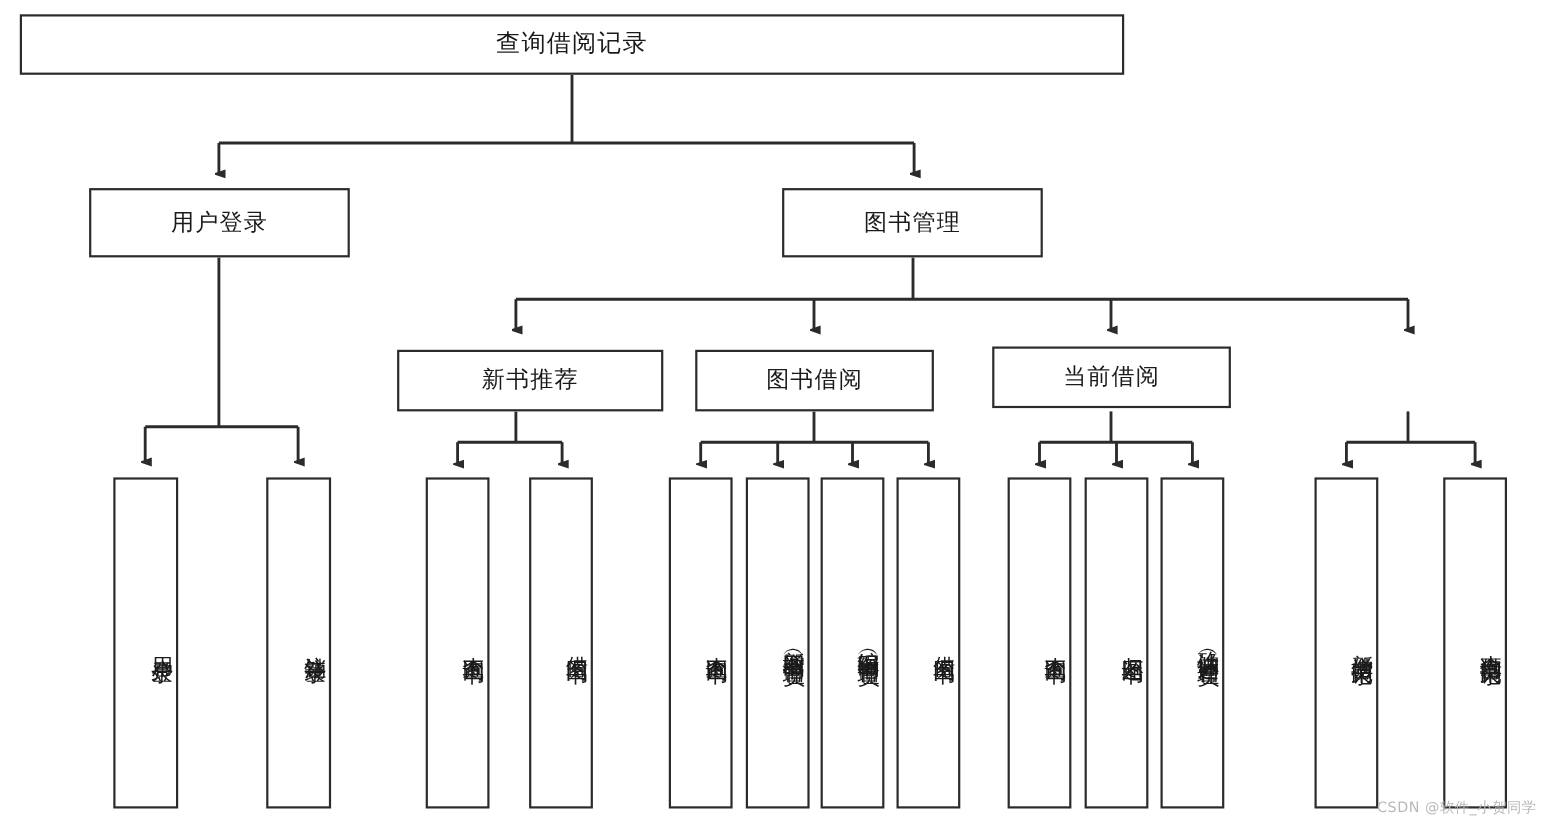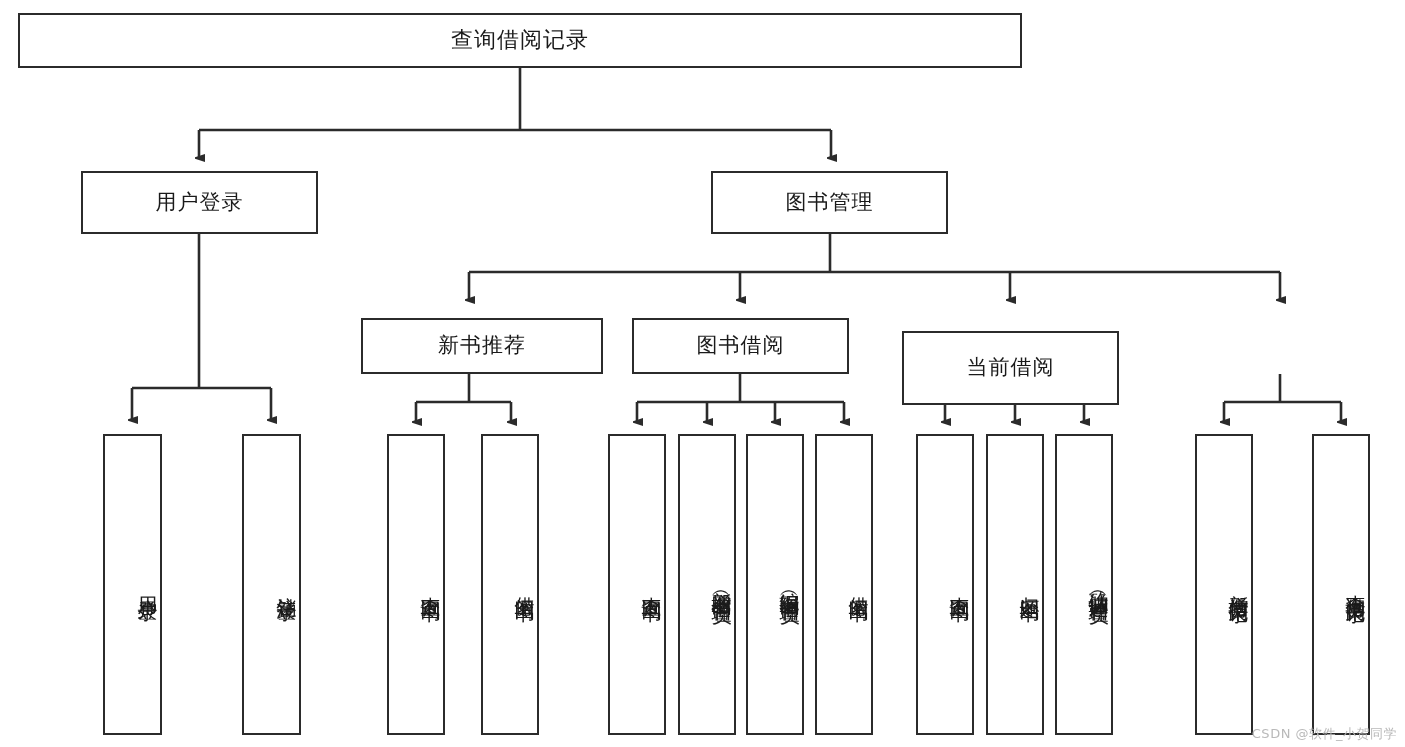--- a/index.html
+++ b/index.html
@@ -141,21 +141,21 @@
   </div>
 
   <div class="node horiz" style="left:361px; top:318px; width:242px; height:56px;">
     <span>新书推荐</span>
   </div>
 
   <div class="node horiz" style="left:632px; top:318px; width:217px; height:56px;">
     <span>图书借阅</span>
   </div>
 
-  <div class="node horiz" style="left:902px; top:331px; width:217px; height:74px;">
+  <div class="node horiz" style="left:902px; top:315px; width:217px; height:56px;">
     <span>当前借阅</span>
   </div>
 
 
   <div class="node vert" style="left:103px; top:434px; width:59px; height:301px;">
     <span class="vtext">用户登录</span>
   </div>
 
   <div class="node vert" style="left:242px; top:434px; width:59px; height:301px;">
     <span class="vtext">注销登录</span>

